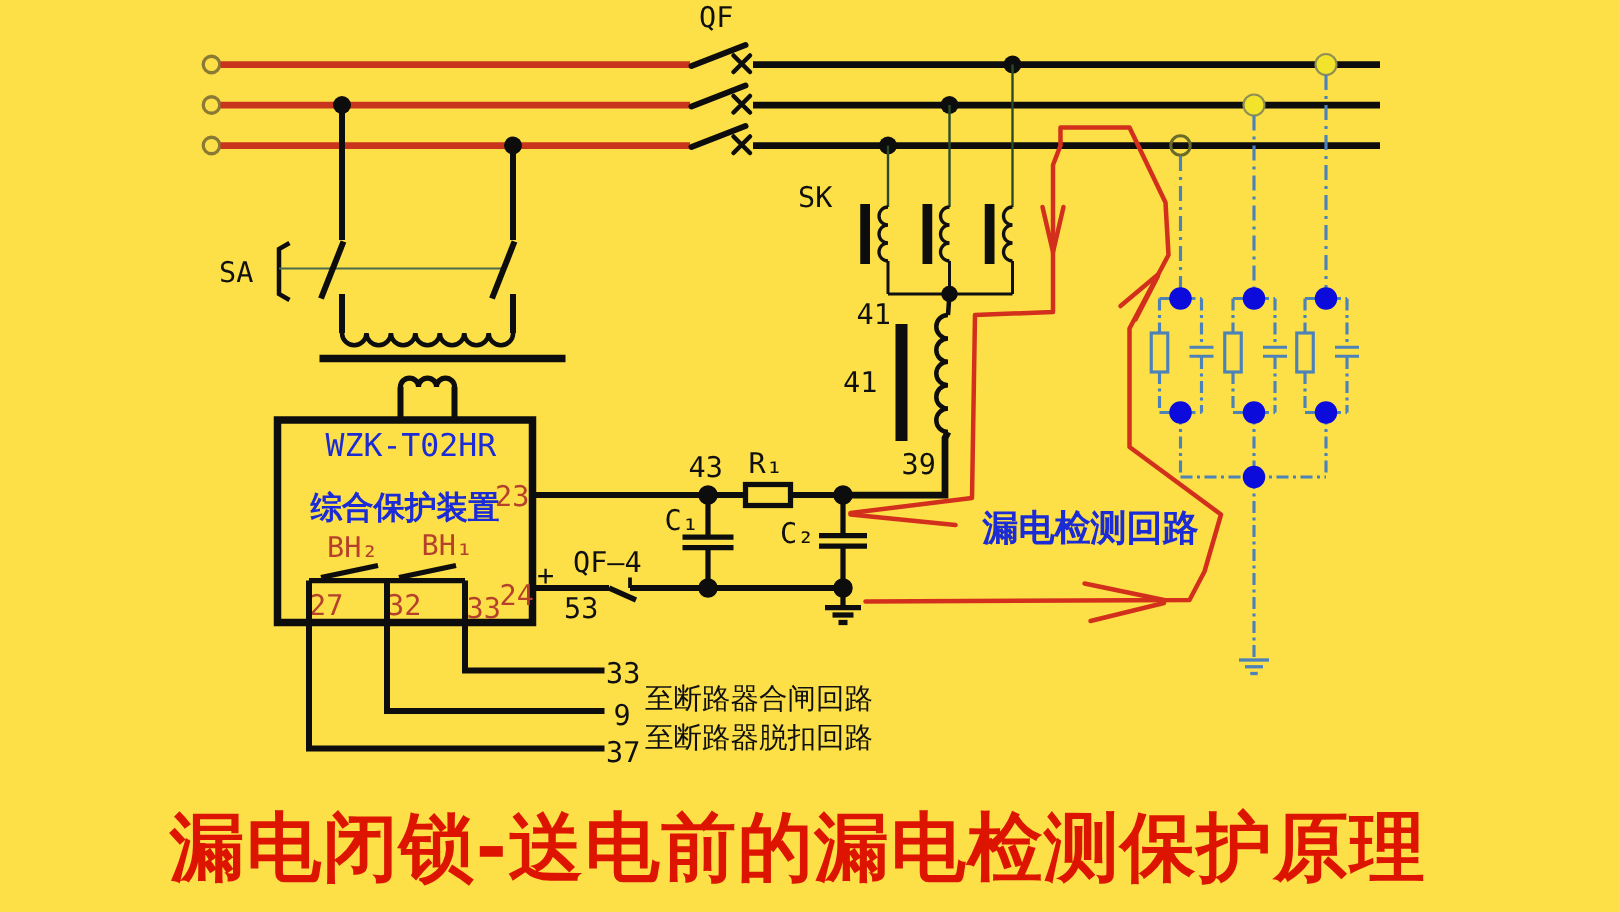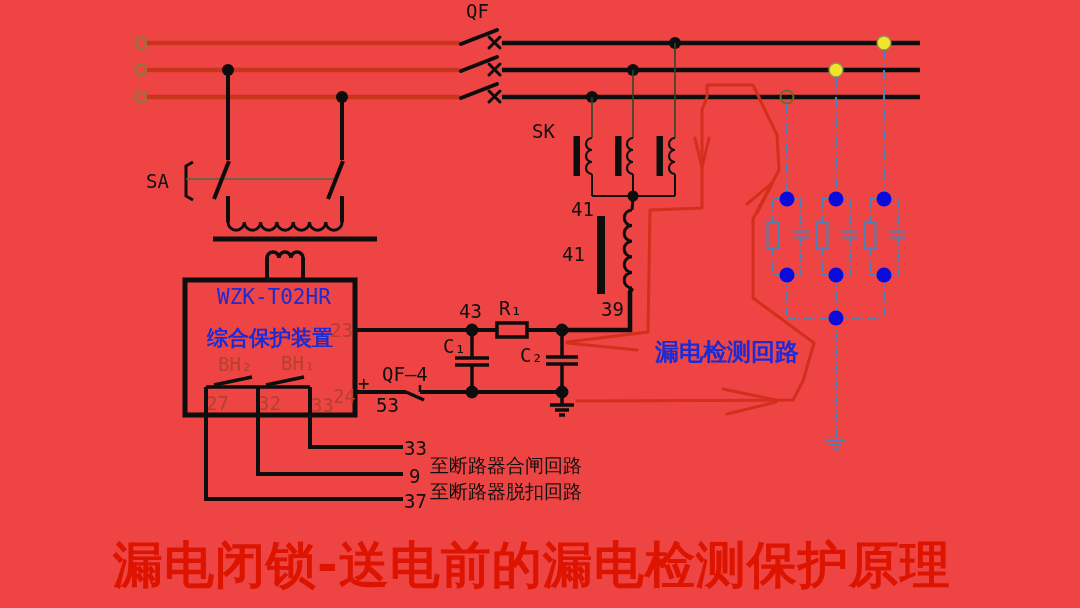--- a/index.html
+++ b/index.html
@@ -1,16 +1,16 @@
 <!DOCTYPE html>
 <html><head>
 <meta charset="utf-8">
 <style>
   html,body{margin:0;padding:0;background:#c6e9c7;}
-  .stage{position:relative;width:1080px;height:608px;background:#ef4444;overflow:hidden;
+  .stage{position:relative;width:1080px;height:608px;background:#fde047;overflow:hidden;
          font-family:"DejaVu Sans","Liberation Sans",sans-serif;}
   svg{display:block}
   text{user-select:none}
   .mono{font-family:"DejaVu Sans Mono","Liberation Mono","DejaVu Sans",monospace;}
   .lblk{fill:#101010;font-size:19px;}
   .lred{fill:#b5412c;font-size:19px;}
   .lblu{fill:#1b2bd5;}
   .cn{font-family:"DejaVu Sans","Liberation Sans",sans-serif;}
   .title-t{fill:#dd1400;font-size:50px;font-weight:bold;letter-spacing:1px;}
 </style>

